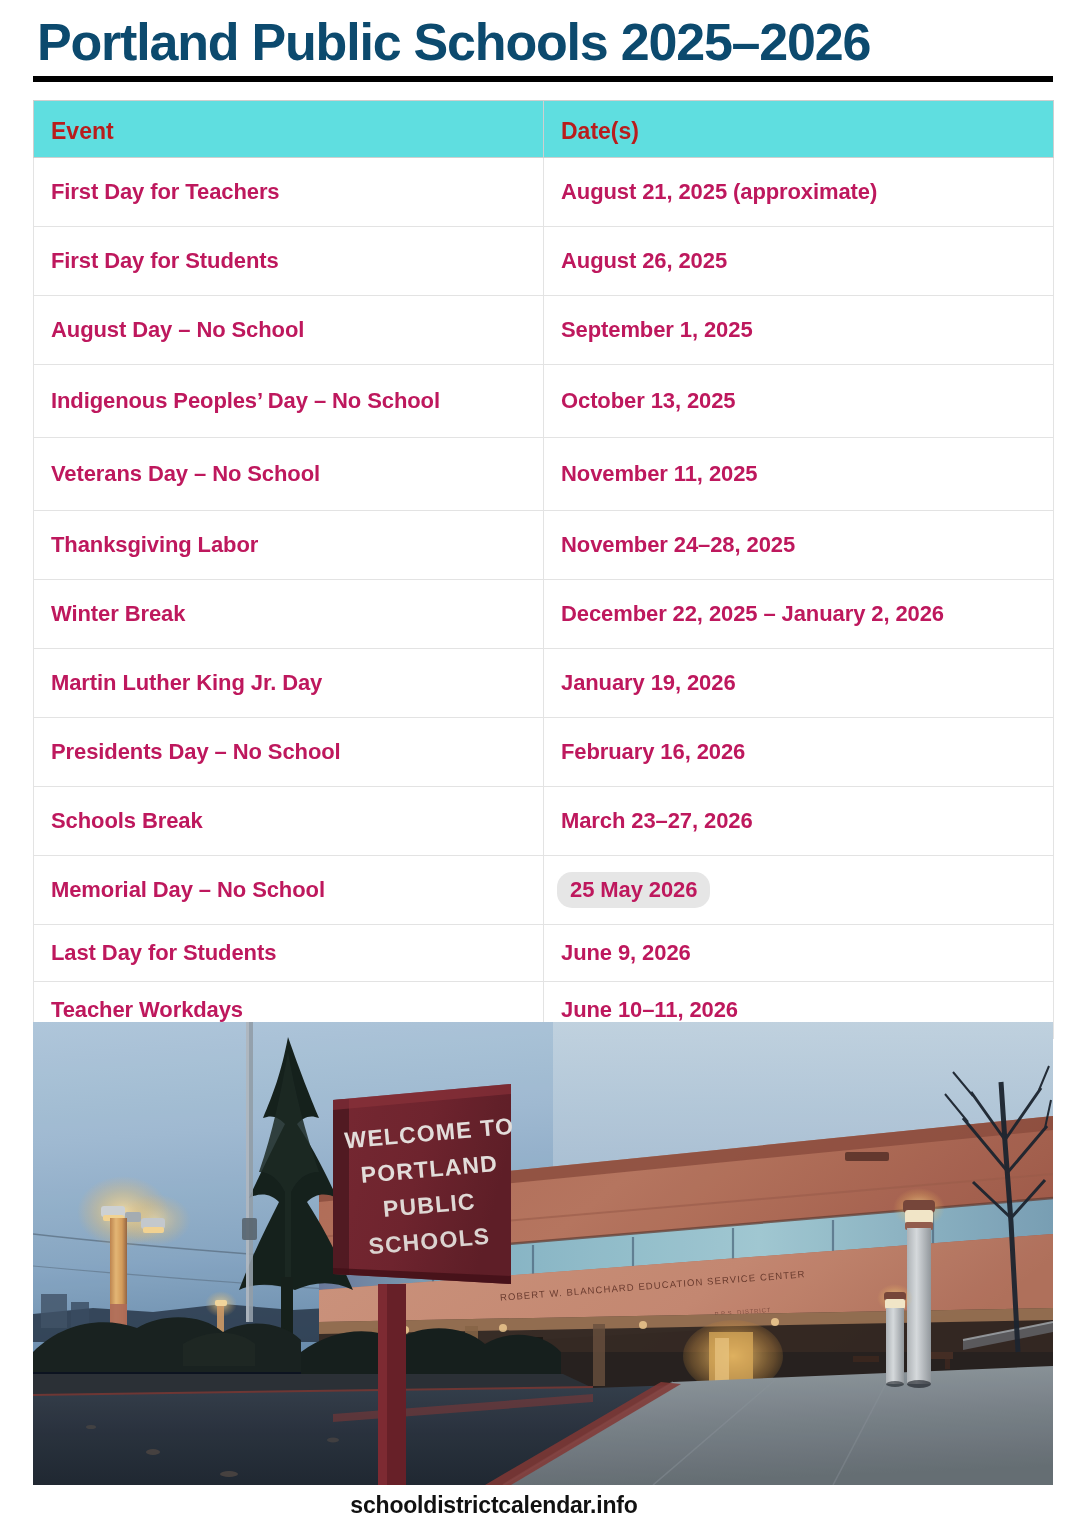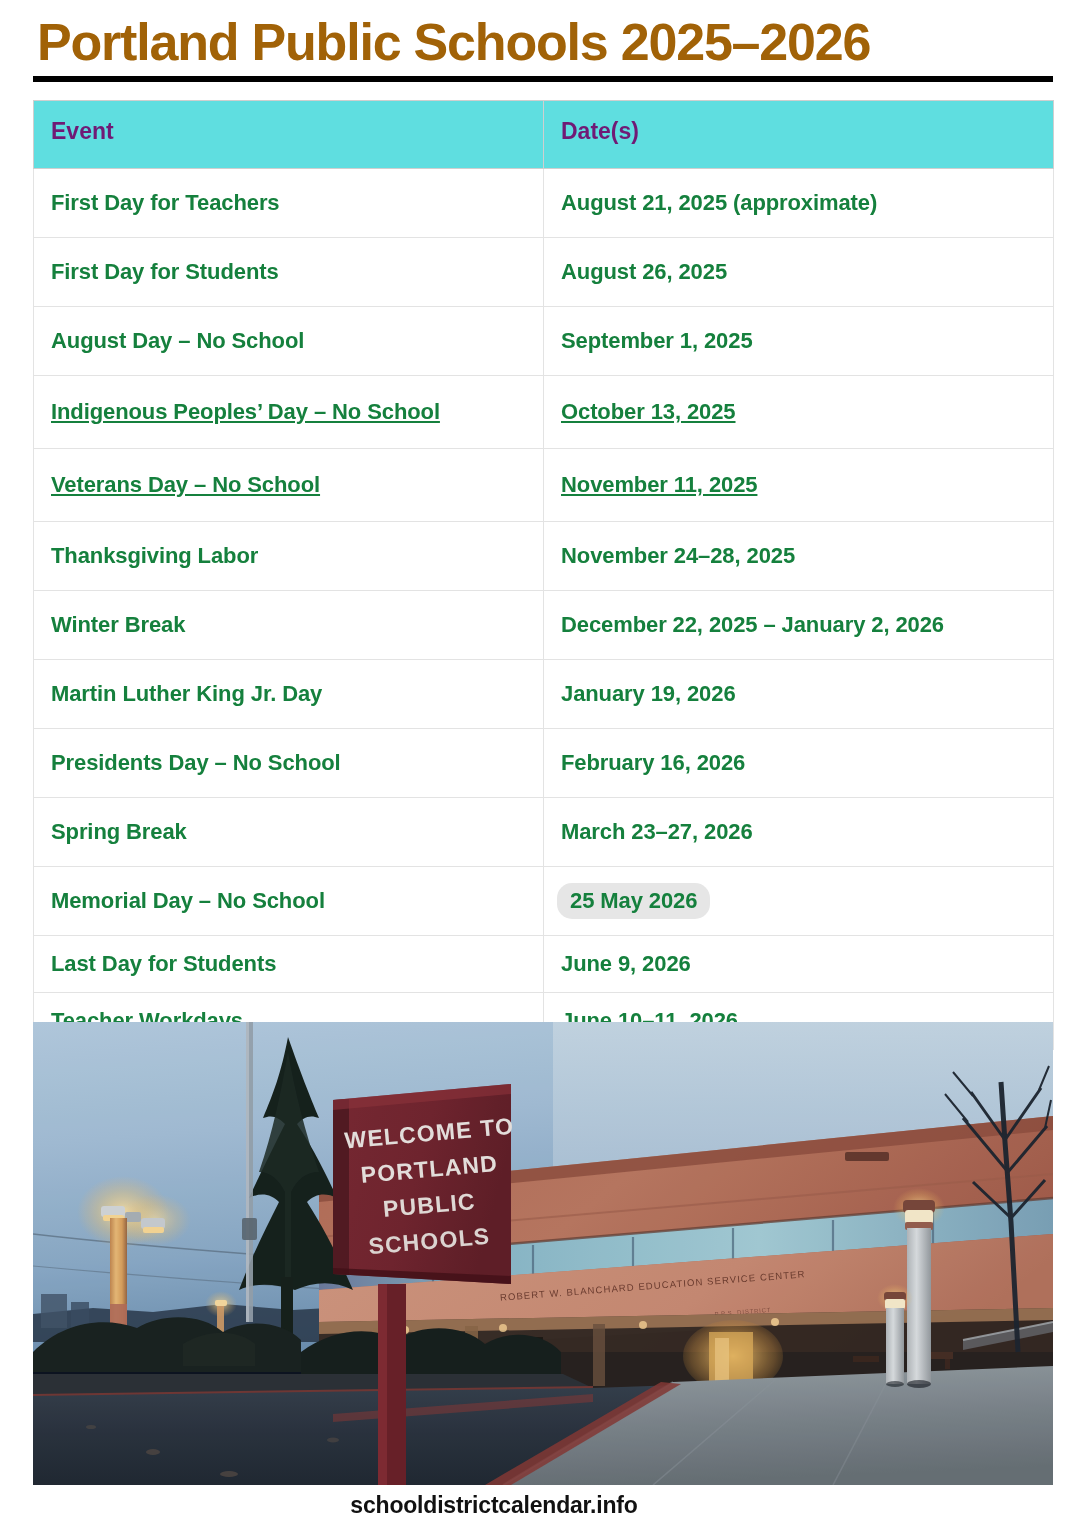--- a/index.html
+++ b/index.html
@@ -27,21 +27,21 @@
   .title-wrap {
     position: absolute;
     left: 33px;
     top: 14px;
     width: 1020px;
   }
   .page-title {
     font-size: 52px;
     font-weight: 700;
     letter-spacing: -1.2px;
-    color: #a16207;
+    color: #0c4a6e;
     line-height: 1.08;
     white-space: nowrap;
     margin: 0;
     padding: 0 0 6px 4px;
     border-bottom: 6px solid #000000;
     font-stretch: condensed;
   }
 
   
   .cal-table {
@@ -51,46 +51,46 @@
     width: 1020px;
     border-collapse: collapse;
     table-layout: fixed;
     border: 1px solid #d8d8d8;
   }
   .cal-table col.c-event { width: 510px; }
   .cal-table col.c-date  { width: 510px; }
 
   .cal-table th {
     background: #5FDEE0;
-    color: #701a75;
+    color: #b91c1c;
     font-size: 23px;
     font-weight: 700;
     text-align: left;
-    padding: 17px 0 23px 17px;
+    padding: 17px 0 12px 17px;
     border: 1px solid #cfcfcf;
     height: 56px;
     box-sizing: border-box;
     font-stretch: condensed;
   }
 
   .cal-table td {
     font-size: 22px;
     font-weight: 700;
-    color: #15803d;
+    color: #be185d;
     padding: 0 28px 0 17px;
     border: 1px solid #e3e3e3;
     background: #ffffff;
     vertical-align: middle;
     line-height: 1.25;
     font-stretch: condensed;
     letter-spacing: -0.1px;
   }
 
   .row-h68 td { height: 68px; }
-  .row-h72 td { height: 72px; text-decoration: underline; }
+  .row-h72 td { height: 72px; }
   .row-h56 td { height: 56px; }
 
   .date-pill {
     display: inline-block;
     background: #e6e6e6;
     border-radius: 15px;
     padding: 4px 13px 5px 13px;
     margin-left: -4px;
   }
 
@@ -171,21 +171,21 @@
       </tr>
       <tr class="row-h68">
         <td>Martin Luther King Jr. Day</td>
         <td>January 19, 2026</td>
       </tr>
       <tr class="row-h68">
         <td>Presidents Day – No School</td>
         <td>February 16, 2026</td>
       </tr>
       <tr class="row-h68">
-        <td>Spring Break</td>
+        <td>Schools Break</td>
         <td>March 23–27, 2026</td>
       </tr>
       <tr class="row-h68">
         <td>Memorial Day – No School</td>
         <td><span class="date-pill">25 May 2026</span></td>
       </tr>
       <tr class="row-h56">
         <td>Last Day for Students</td>
         <td>June 9, 2026</td>
       </tr>

